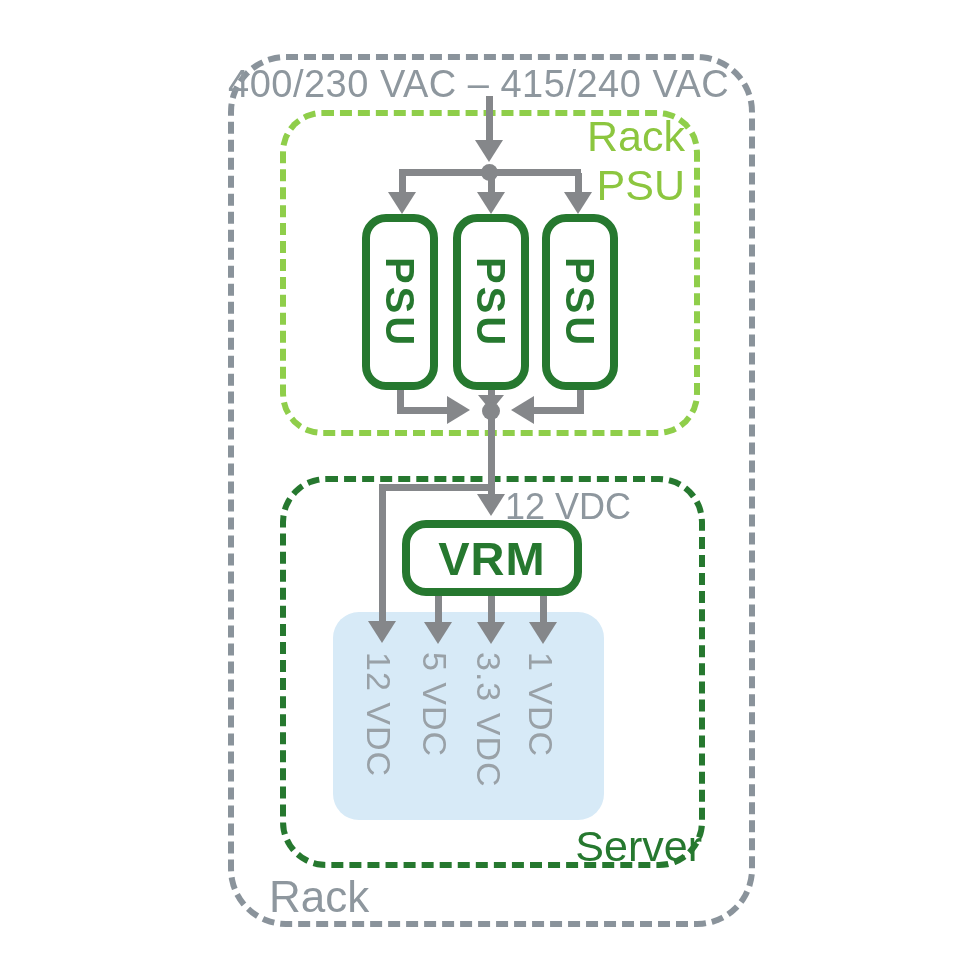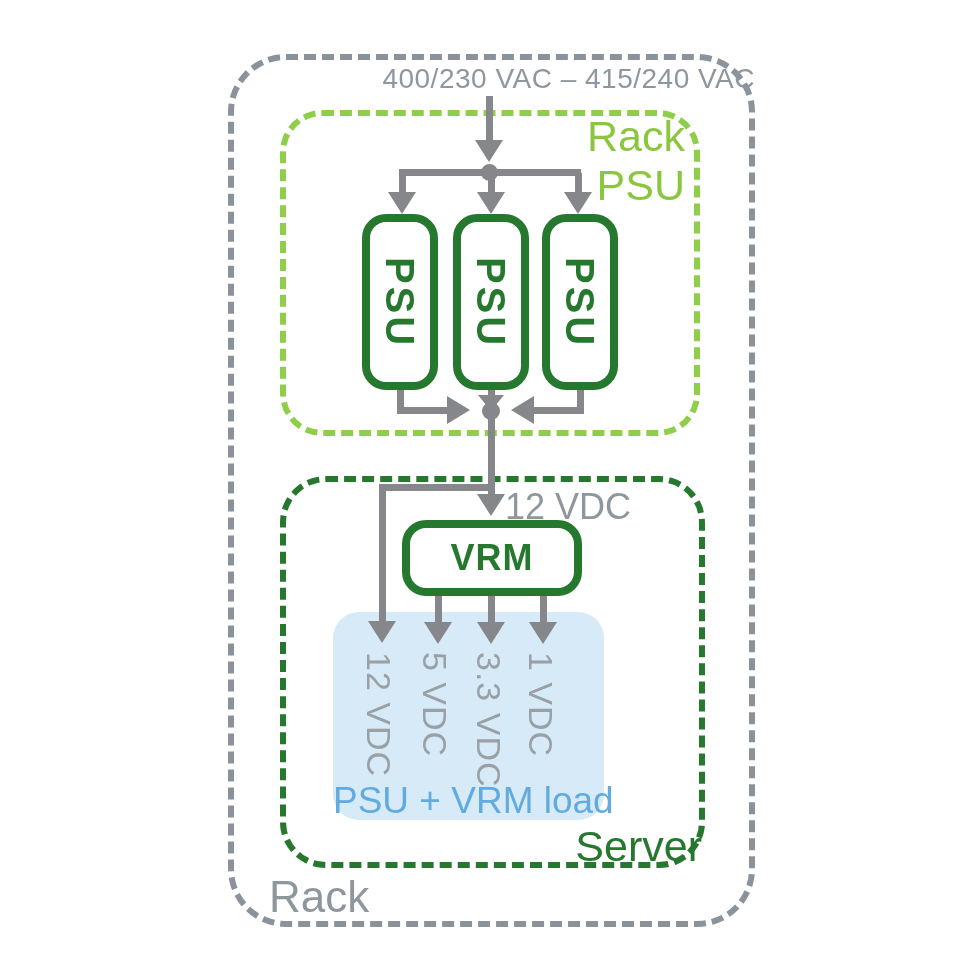--- a/index.html
+++ b/index.html
@@ -13,33 +13,33 @@
   .rackpsu-box{ border:6px dashed #8FCE4A; border-radius:42px; }
   .server-box { border:6px dashed #26782F; border-radius:46px; }
   .load-box   { background:#D7EAF7; border-radius:26px; }
   
   .node {
     border:8px solid #26782F; border-radius:24px; background:#ffffff;
     display:flex; align-items:center; justify-content:center;
     color:#26782F; font-weight:bold; z-index:3;
   }
   .psu-node span { transform:rotate(90deg); font-size:40px; letter-spacing:3px; white-space:nowrap; }
-  .vrm-node { font-size:36px; letter-spacing:1px; }
+  .vrm-node { font-size:47px; letter-spacing:1px; }
   
   .line { position:absolute; background:#85878A; z-index:2; }
   .dot  { position:absolute; background:#85878A; border-radius:50%; z-index:2; }
   .arr  { position:absolute; width:0; height:0; z-index:2; }
   .arr.down { border-left:14px solid transparent; border-right:14px solid transparent; border-top:22px solid #85878A; }
   .arr.down-sm { border-left:13px solid transparent; border-right:13px solid transparent; border-top:16px solid #85878A; }
   .arr.to-right { border-top:14px solid transparent; border-bottom:14px solid transparent; border-left:23px solid #85878A; }
   .arr.to-left  { border-top:14px solid transparent; border-bottom:14px solid transparent; border-right:23px solid #85878A; }
   
   .lbl { position:absolute; z-index:4; white-space:nowrap; }
   .gray-lbl  { color:#8E979E; }
-  .ac-lbl    { font-size:28px; letter-spacing:0.5px; text-align:right; }
+  .ac-lbl    { font-size:38px; letter-spacing:0.5px; text-align:left; }
   .rackpsu-lbl { color:#8CC63F; font-size:43px; line-height:49px; text-align:right; }
   .bus-lbl   { font-size:36px; }
   .server-lbl{ color:#26782F; font-size:43px; text-align:right; }
   .rack-lbl  { font-size:44px; }
   .load-lbl  { color:#62ABDF; font-size:37px; text-align:center; }
   .rail-lbl  {
     color:#99A1A7; font-size:34px; letter-spacing:1px;
     transform:rotate(90deg); transform-origin:0 0;
   }
 </style>
@@ -107,19 +107,18 @@
     <div>PSU</div>
   </div>
 
   <div class="lbl gray-lbl bus-lbl" style="left:505px; top:486px;">12 VDC</div>
 
   <div class="lbl rail-lbl" style="left:398px; top:652px;">12 VDC</div>
   <div class="lbl rail-lbl" style="left:454px; top:652px;">5 VDC</div>
   <div class="lbl rail-lbl" style="left:508px; top:652px;">3.3 VDC</div>
   <div class="lbl rail-lbl" style="left:560px; top:652px;">1 VDC</div>
 
-  <div class="lbl load-lbl" style="left:333px; top:780px; width:271px;">PSU + VRM load</div>
 
   <div class="lbl server-lbl" style="left:492px; top:822px; width:210px;">Server</div>
 
   <div class="lbl gray-lbl rack-lbl" style="left:269px; top:872px;">Rack</div>
 
 </div>
 
 </body></html>

